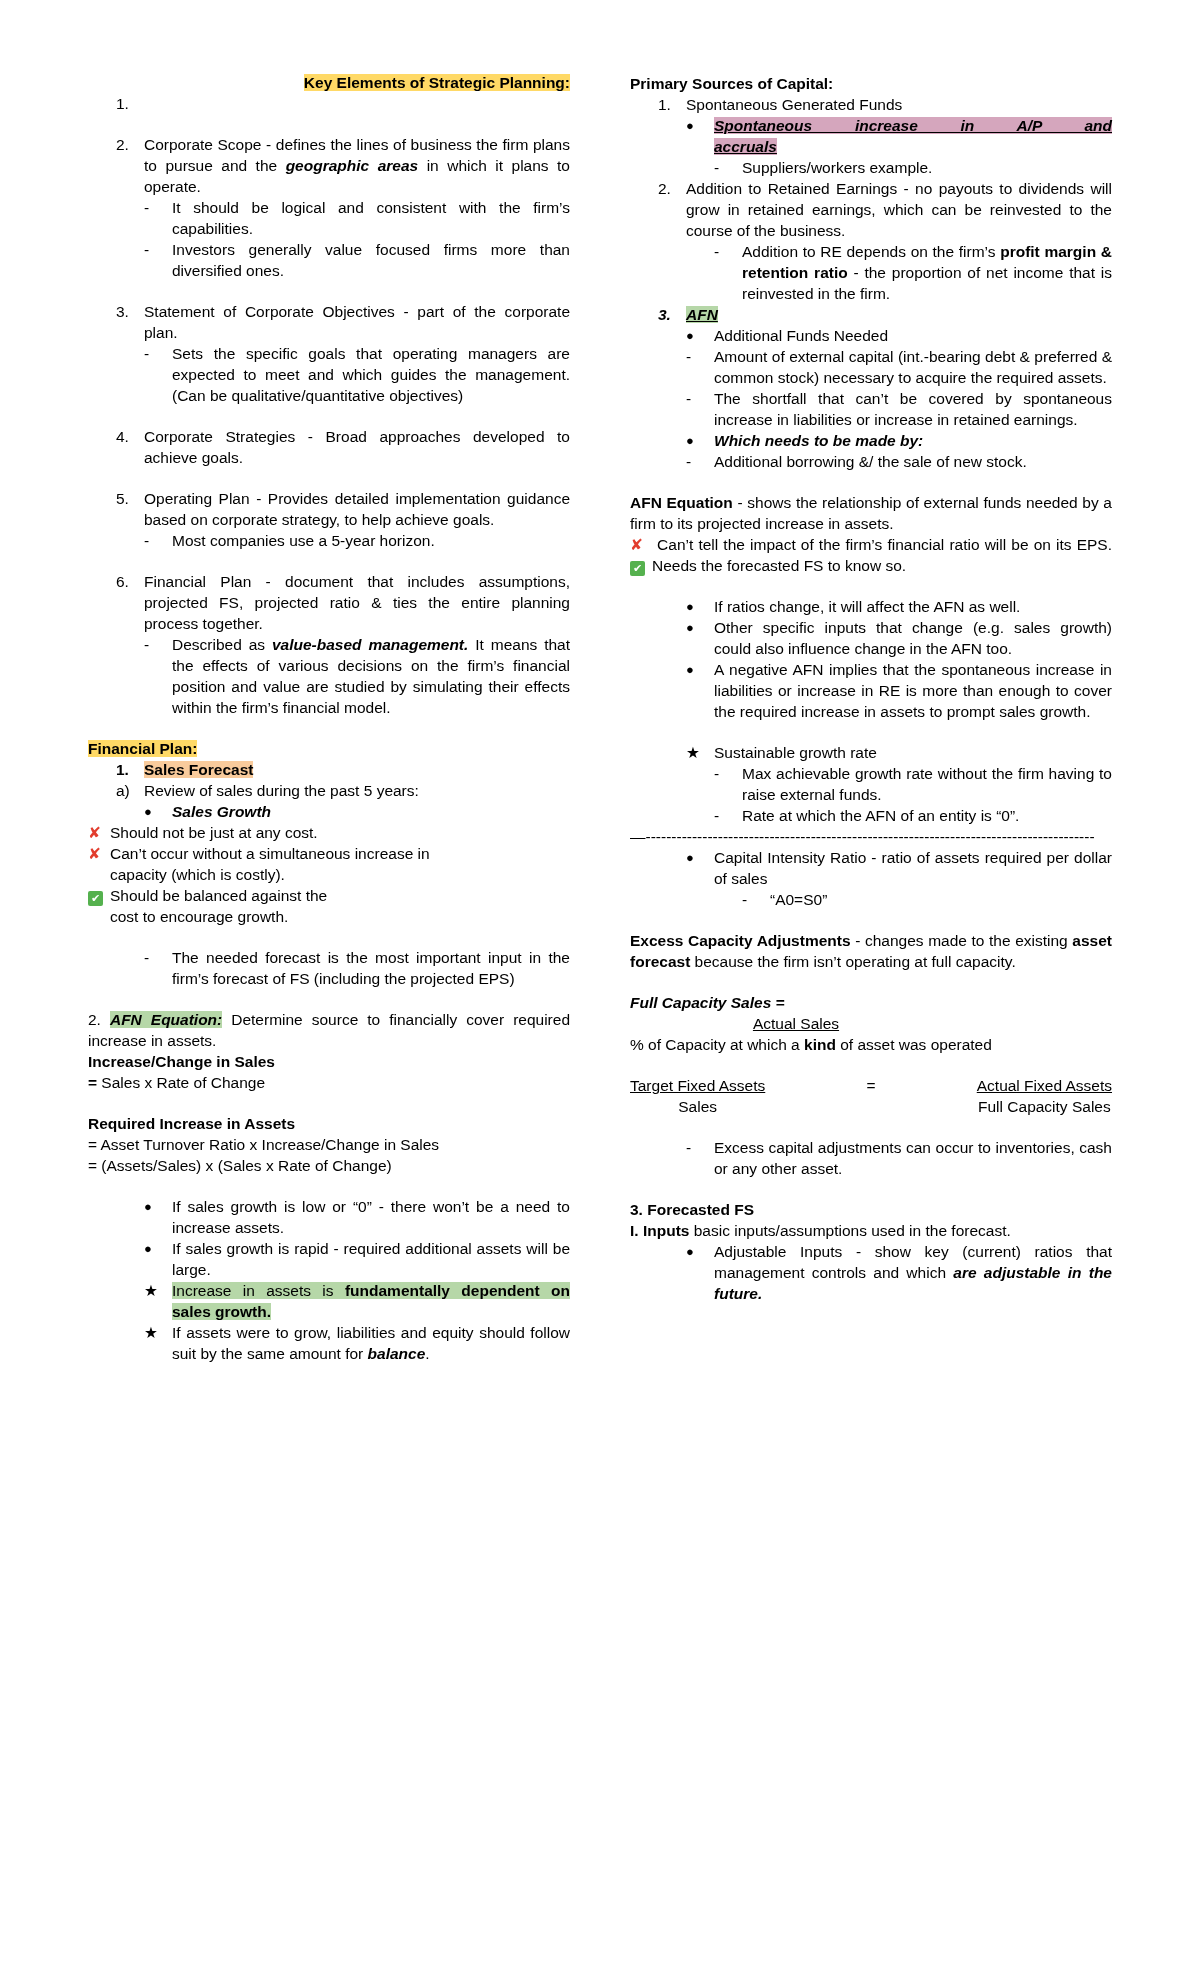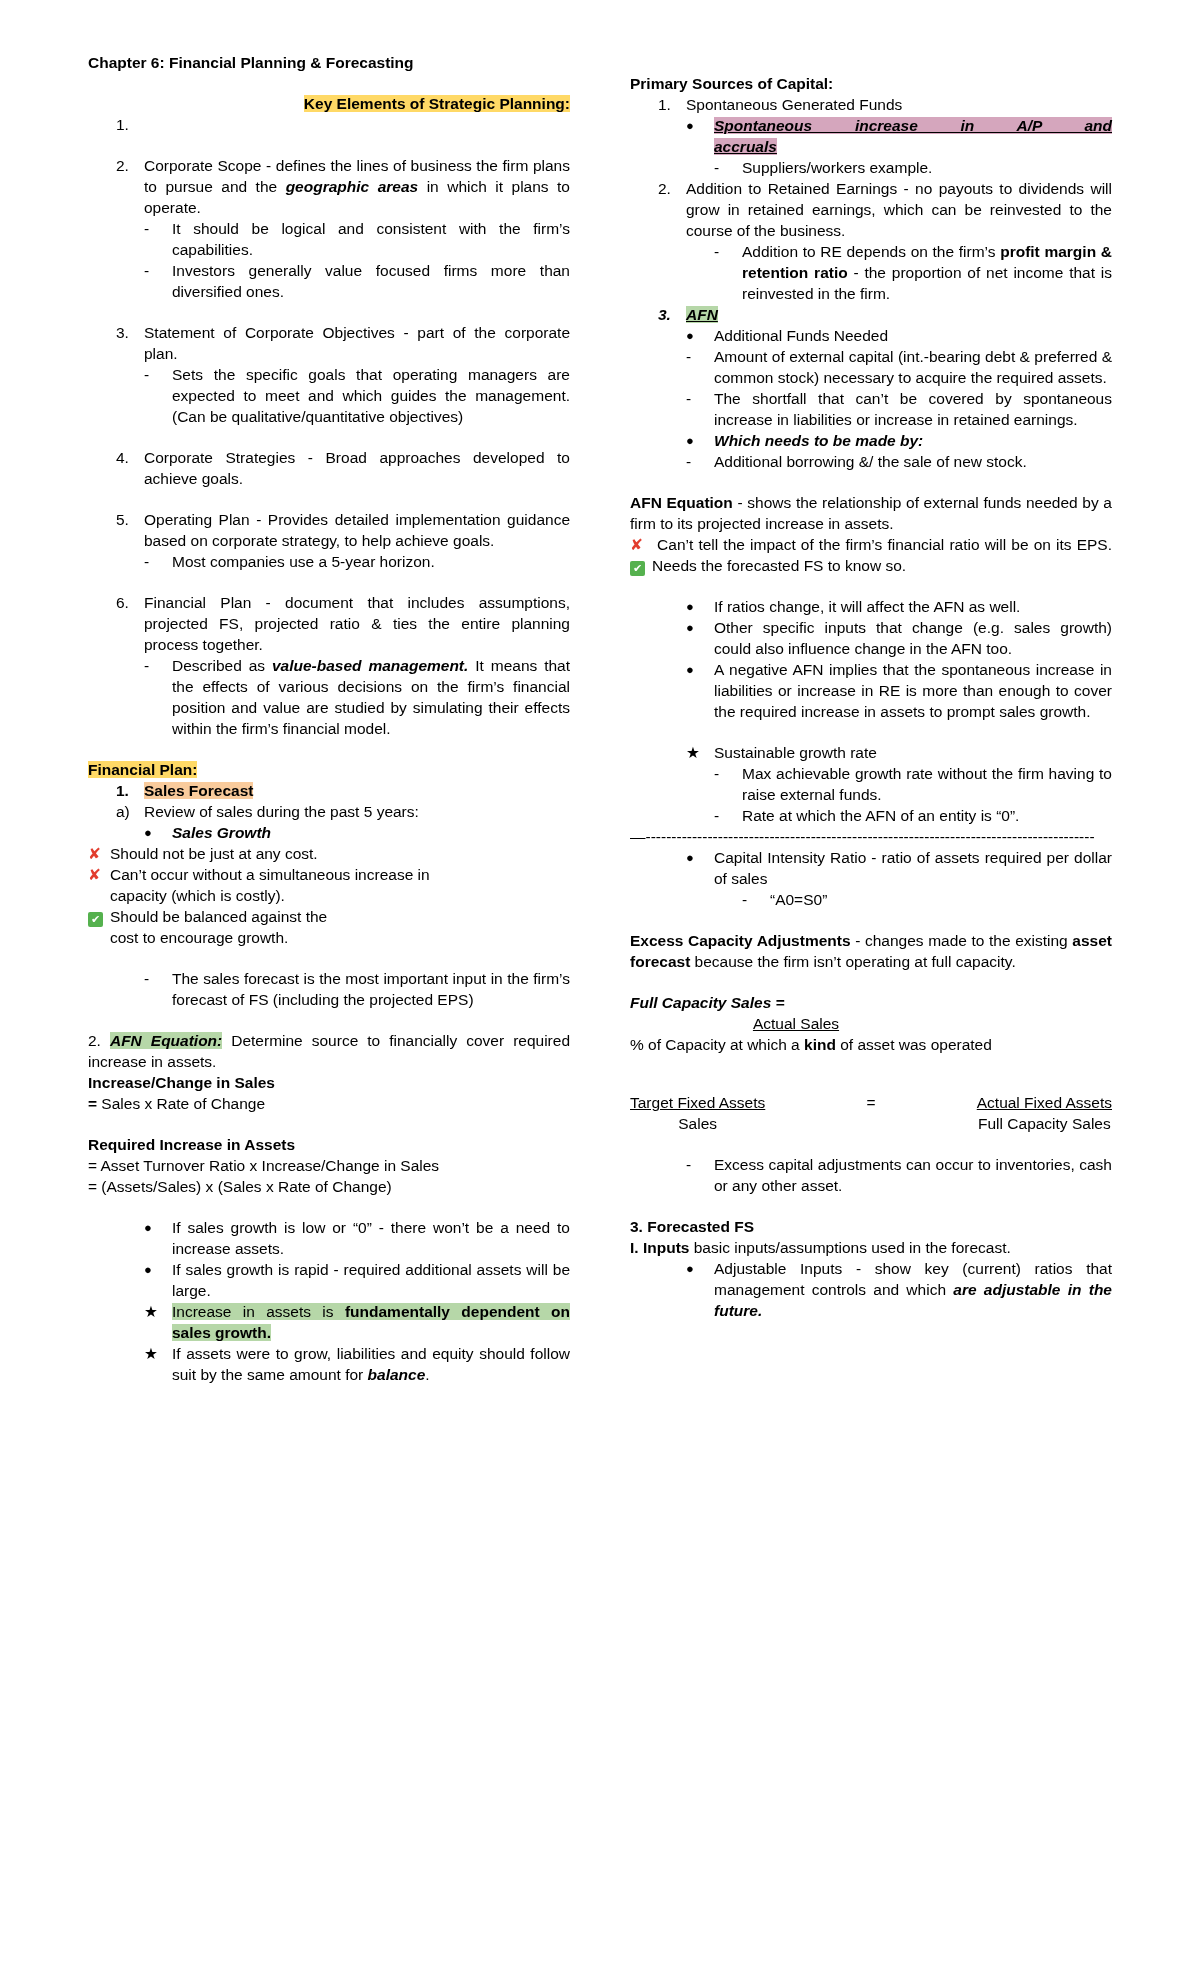--- a/index.html
+++ b/index.html
@@ -41,21 +41,20 @@
   .eq{display:flex;justify-content:space-between;align-items:flex-start}
   .eq .frac{text-align:center}
   .eq .den{display:block}
   .eq .sign{padding:0 6px}
 </style>
 </head>
 <body style="--highlight_yellow: #ffd966; --highlight_orange: #f9cb9c; --highlight_green: #b6d7a8; --highlight_pink: #d5a6bd; --x_icon: #e23d2e; --check_icon: #55b14e;">
 
 <div class="page">
   <div class="col" id="left-col">
-      <div class="block"><span class="seg b">Chapter 6: Financial Planning &amp; Forecasting</span></div>
       <div class="block" style="margin-top: 20px; text-align: right;"><span class="seg b hl-yellow">Key Elements of Strategic Planning:</span></div>
       <div class="block just li ind1">
         <span class="marker">1.</span>
       </div>
       <div class="block just li ind1" style="margin-top: 20px;">
         <span class="marker">2.</span>
         <span class="txt"><span class="seg">Corporate Scope - defines the lines of business the firm plans to pursue and the </span><span class="seg b i">geographic areas</span><span class="seg"> in which it plans to operate.</span></span>
       </div>
       <div class="block just li ind2">
         <span class="marker">-</span>
@@ -104,21 +103,21 @@
       </div>
       <div class="block li ind2">
         <span class="marker dot">●</span>
         <span class="txt"><span class="seg b i">Sales Growth</span></span>
       </div>
       <div class="block hang"><span class="ic ic-x">✘</span><span class="seg">Should not be just at any cost.</span></div>
       <div class="block hang"><span class="ic ic-x">✘</span><span class="seg">Can’t occur without a simultaneous increase in</span><br><span class="seg">capacity (which is costly).</span></div>
       <div class="block hang"><span class="ic ic-check"><span>✔</span></span><span class="seg">Should be balanced against the</span><br><span class="seg">cost to encourage growth.</span></div>
       <div class="block just li ind2" style="margin-top: 20px;">
         <span class="marker">-</span>
-        <span class="txt"><span class="seg">The sales forecast is the most important input in the firm’s forecast of FS (including the projected EPS)</span></span>
+        <span class="txt"><span class="seg">The needed forecast is the most important input in the firm’s forecast of FS (including the projected EPS)</span></span>
       </div>
       <div class="block just" style="margin-top: 20px;"><span class="seg">2. </span><span class="seg b i hl-green">AFN Equation:</span><span class="seg"> Determine source to financially cover required increase in assets.</span></div>
       <div class="block"><span class="seg b">Increase/Change in Sales</span></div>
       <div class="block"><span class="seg b">= </span><span class="seg">Sales x Rate of Change</span></div>
       <div class="block" style="margin-top: 20px;"><span class="seg b">Required Increase in Assets</span></div>
       <div class="block"><span class="seg">= Asset Turnover Ratio x Increase/Change in Sales</span></div>
       <div class="block"><span class="seg">= (Assets/Sales) x (Sales x Rate of Change)</span></div>
       <div class="block just li ind2" style="margin-top: 20px;">
         <span class="marker dot">●</span>
         <span class="txt"><span class="seg">If sales growth is low or “0” - there won’t be a need to increase assets.</span></span>
@@ -214,21 +213,21 @@
         <span class="txt"><span class="seg">Capital Intensity Ratio - ratio of assets required per dollar of sales</span></span>
       </div>
       <div class="block li ind4">
         <span class="marker">-</span>
         <span class="txt"><span class="seg">“A0=S0”</span></span>
       </div>
       <div class="block just" style="margin-top: 20px;"><span class="seg b">Excess Capacity Adjustments</span><span class="seg"> - changes made to the existing </span><span class="seg b">asset forecast</span><span class="seg"> because the firm isn’t operating at full capacity.</span></div>
       <div class="block" style="margin-top: 20px;"><span class="seg b i">Full Capacity Sales =</span></div>
       <div class="block numerator"><span class="seg u"> Actual Sales </span></div>
       <div class="block"><span class="seg">% of Capacity at which a </span><span class="seg b">kind</span><span class="seg"> of asset was operated</span></div>
-      <div class="block eq" style="margin-top: 37px; gap: 47px;">
+      <div class="block eq" style="margin-top: 20px; gap: 47px;">
         <div class="frac"><span class="u num">Target Fixed Assets</span><span class="den">Sales</span></div>
         <div class="sign">=</div>
         <div class="frac"><span class="u num">Actual Fixed Assets</span><span class="den">Full Capacity Sales</span></div>
       </div>
       <div class="block just li ind2" style="margin-top: 20px;">
         <span class="marker">-</span>
         <span class="txt"><span class="seg">Excess capital adjustments can occur to inventories, cash or any other asset.</span></span>
       </div>
       <div class="block" style="margin-top: 20px;"><span class="seg b">3. Forecasted FS</span></div>
       <div class="block just"><span class="seg b">I. Inputs</span><span class="seg"> basic inputs/assumptions used in the forecast.</span></div>

